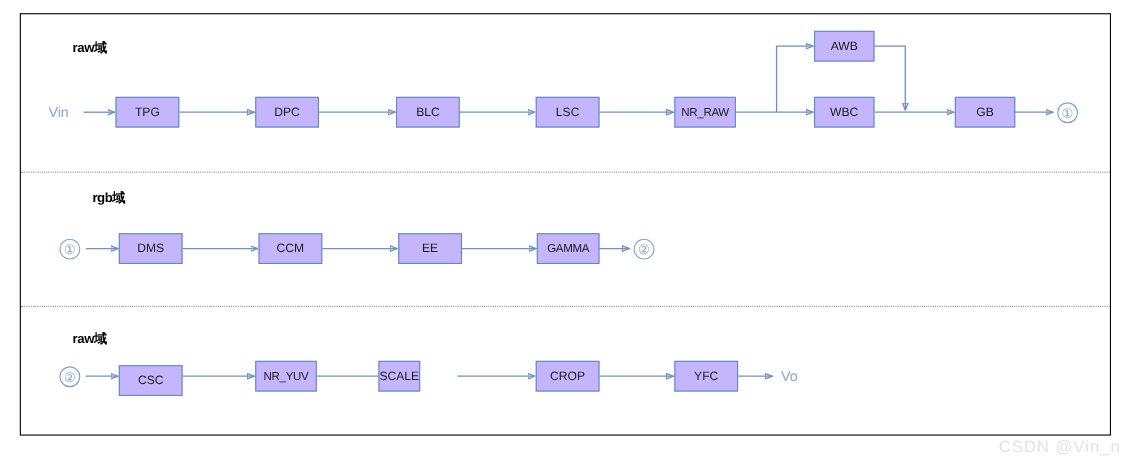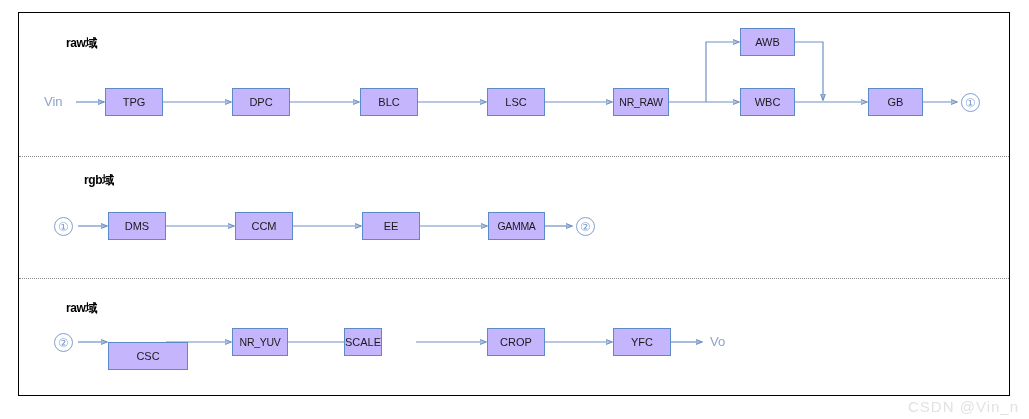--- a/index.html
+++ b/index.html
@@ -182,21 +182,21 @@
 
   <div class="node" style="left:108px; top:212px; width:58px;">DMS</div>
   <div class="node" style="left:235px; top:212px; width:58px;text-align:right;">CCM</div>
   <div class="node" style="left:362px; top:212px; width:58px;">EE</div>
   <div class="node narrow" style="left:488px; top:212px; width:57px;">GAMMA</div>
 
   <div class="circle-marker" style="left:576px; top:217px;">②</div>
 
   <div class="circle-marker" style="left:54px; top:333px;">②</div>
 
-  <div class="node" style="left:108px; top:342px; width:80px;">CSC</div>
+  <div class="node" style="left:108px; top:332px; width:58px;">CSC</div>
   <div class="node narrow" style="left:232px; top:328px; width:56px;">NR_YUV</div>
   <div class="node" style="left:344px; top:328px; width:38px;">SCALE</div>
   <div class="node" style="left:487px; top:328px; width:58px;">CROP</div>
   <div class="node" style="left:613px; top:328px; width:58px;">YFC</div>
 
   <div class="endpoint-label" style="left:710px; top:334px;">Vo</div>
 
   <div id="watermark">CSDN @Vin_n</div>
 
 </div>

